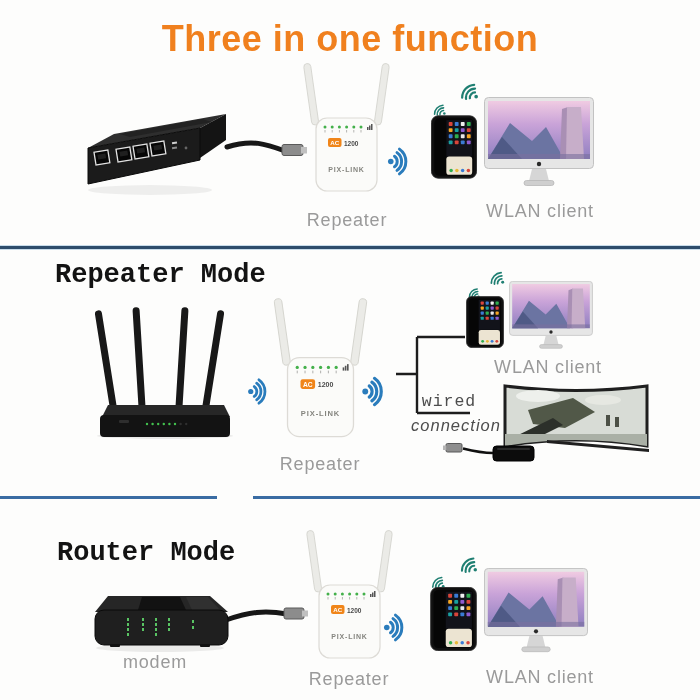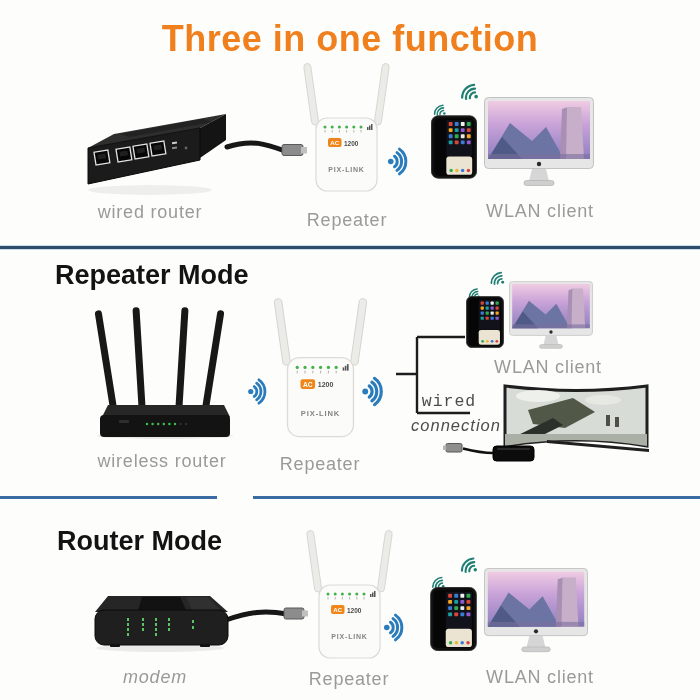--- a/index.html
+++ b/index.html
@@ -162,27 +162,26 @@
     <polygon points="4,62 26,26 48,44 62,30 80,62" fill="#6b74a2"></polygon>
     <polygon points="4,62 18,40 38,62" fill="#4f5a86"></polygon>
     <polygon points="76,62 78,12 84,10 84,62" fill="#a98fb4"></polygon>
     <polygon points="82,62 83,10 97,10 100,62" fill="#c7aec9"></polygon>
     <rect x="4" y="57" width="102" height="5" fill="#7a6f9e" opacity="0.6"></rect>
     <circle cx="55" cy="67" r="2.2" fill="#2a2a2a"></circle>
     <polygon points="48,72 62,72 65,84 45,84" fill="#d6d6d6"></polygon>
     <rect x="40" y="83.5" width="30" height="5" rx="2.5" fill="#cfcfcf" stroke="#b8b8b8" stroke-width="0.8"></rect>
   </svg>
 
-  <div class="abs dev-label" style="left:150px;top:202px;">wired router</div>
   <div class="abs dev-label" style="left:347px;top:210px;">Repeater</div>
   <div class="abs dev-label" style="left:540px;top:201px;">WLAN client</div>
 
   <div class="abs divider-a"></div>
 
-  <div class="abs heading" style="left:55px;top:260px;">Repeater Mode</div>
+  <div class="abs heading" style="left:55px;top:260px;font-family:Liberation Mono, monospace;">Repeater Mode</div>
 
   <svg class="abs" style="left:83px;top:305px;" width="152" height="134" viewBox="0 0 152 134">
     <ellipse cx="82" cy="131" rx="68" ry="3" fill="rgba(0,0,0,0.08)"></ellipse>
     <rect x="28" y="4" width="7" height="106" rx="3.5" fill="#181818" transform="rotate(-9 32 110)"></rect>
     <rect x="56" y="2" width="7" height="108" rx="3.5" fill="#181818" transform="rotate(-3.5 60 110)"></rect>
     <rect x="92" y="2" width="7" height="108" rx="3.5" fill="#181818" transform="rotate(3.5 96 110)"></rect>
     <rect x="118" y="4" width="7" height="106" rx="3.5" fill="#181818" transform="rotate(9 122 110)"></rect>
     <polygon points="25,100 141,100 147,112 19,112" fill="#272727"></polygon>
     <rect x="17" y="110" width="130" height="22" rx="4" fill="#131313"></rect>
     <rect x="36" y="115" width="10" height="3" rx="1" fill="#2e2e2e"></rect>
@@ -330,27 +329,26 @@
       <rect x="62" y="52" width="142" height="12" fill="#aab0a6"></rect>
     </g>
     <polygon points="104,58 206,67 206,70 104,61" fill="#1f1f1f"></polygon>
     <rect x="50" y="64" width="41" height="15" rx="3.5" fill="#0c0c0c" stroke="#000"></rect>
     <rect x="54" y="66" width="33" height="2" rx="1" fill="#2a2a2a"></rect>
     <path d="M 50,71 C 38,71 30,69 20,66.5" stroke="#101010" stroke-width="2.4" fill="none"></path>
     <rect x="3" y="61.5" width="16" height="8.5" rx="1.5" fill="#8e8e8e" stroke="#595959"></rect>
     <rect x="0" y="63.5" width="3.5" height="4.5" fill="#b5b5b5"></rect>
   </svg>
 
-  <div class="abs dev-label" style="left:162px;top:451px;">wireless router</div>
   <div class="abs dev-label" style="left:320px;top:454px;">Repeater</div>
 
   <div class="abs divider-b" style="left:0;width:217px;"></div>
   <div class="abs divider-b" style="left:253px;width:447px;"></div>
 
-  <div class="abs heading" style="left:57px;top:526px;">Router Mode</div>
+  <div class="abs heading" style="left:57px;top:538px;font-family:Liberation Mono, monospace;">Router Mode</div>
 
   <svg class="abs" style="left:80px;top:588px;" width="160" height="72" viewBox="0 0 160 72">
     <ellipse cx="80" cy="60" rx="64" ry="4" fill="rgba(0,0,0,0.07)"></ellipse>
     <polygon points="28,8 130,8 148,24 15,24" fill="#262626"></polygon>
     <polygon points="62,9 100,9 106,22 58,22" fill="#121212"></polygon>
     <polygon points="106,9 128,9 140,22 112,22" fill="#303030"></polygon>
     <rect x="15" y="22" width="133" height="35" rx="9" fill="#1f1f1f" stroke="#0a0a0a"></rect>
     <g fill="#59c463">
       <rect x="47" y="30" width="2" height="3"></rect>
         <rect x="47" y="35" width="2" height="3"></rect>
@@ -468,17 +466,17 @@
     <polygon points="4,62 26,26 48,44 62,30 80,62" fill="#6b74a2"></polygon>
     <polygon points="4,62 18,40 38,62" fill="#4f5a86"></polygon>
     <polygon points="76,62 78,12 84,10 84,62" fill="#a98fb4"></polygon>
     <polygon points="82,62 83,10 97,10 100,62" fill="#c7aec9"></polygon>
     <rect x="4" y="57" width="102" height="5" fill="#7a6f9e" opacity="0.6"></rect>
     <circle cx="55" cy="67" r="2.2" fill="#2a2a2a"></circle>
     <polygon points="48,72 62,72 65,84 45,84" fill="#d6d6d6"></polygon>
     <rect x="40" y="83.5" width="30" height="5" rx="2.5" fill="#cfcfcf" stroke="#b8b8b8" stroke-width="0.8"></rect>
   </svg>
 
-  <div class="abs dev-label" style="left:155px;top:667px;font-style:italic;">modem</div>
+  <div class="abs dev-label" style="left:155px;top:652px;">modem</div>
   <div class="abs dev-label" style="left:349px;top:669px;">Repeater</div>
   <div class="abs dev-label" style="left:540px;top:667px;">WLAN client</div>
 
 </div>
 
 </body></html>

